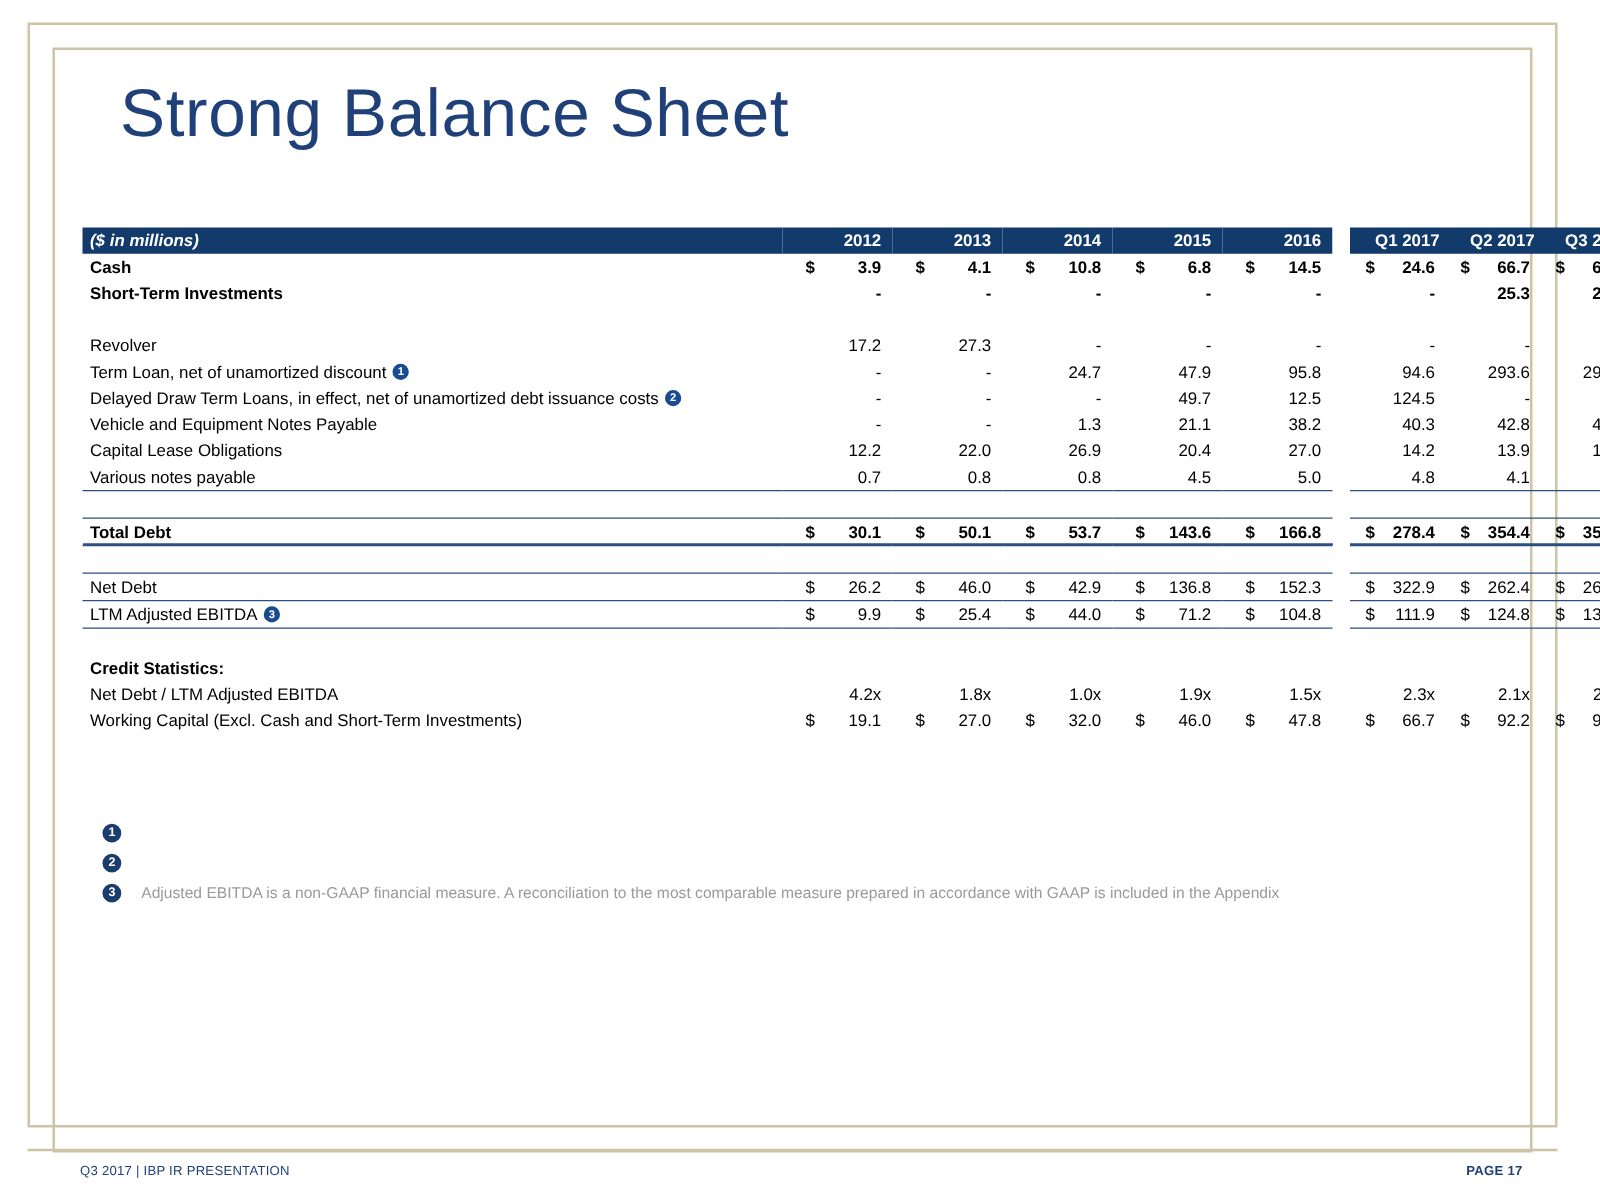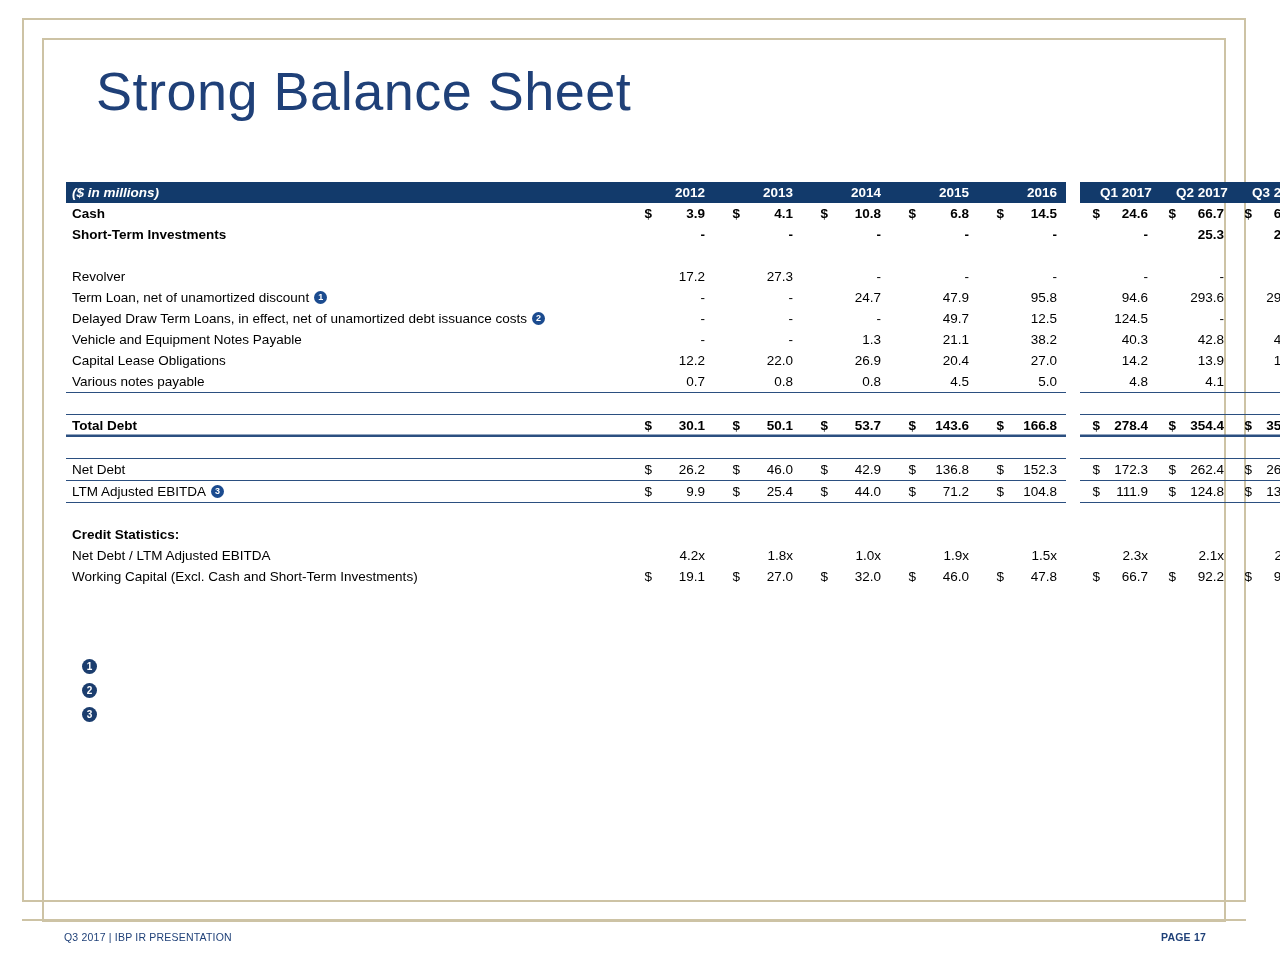--- a/index.html
+++ b/index.html
@@ -184,21 +184,21 @@
     position: absolute;
     left: 64px;
     top: 931px;
     font-size: 10.5px;
     font-weight: normal;
     color: #1f4078;
     letter-spacing: 0.2px;
   }
   .footer-right {
     position: absolute;
-    right: 74px;
+    right: 62px;
     top: 931px;
     font-size: 10.5px;
     font-weight: bold;
     color: #1f4078;
     letter-spacing: 0.2px;
   }
 </style>
 </head>
 <body>
 
@@ -446,21 +446,21 @@
           <td class="cur ruled">$</td>
           <td class="val ruled">46.0</td>
           <td class="cur ruled">$</td>
           <td class="val ruled">42.9</td>
           <td class="cur ruled">$</td>
           <td class="val ruled">136.8</td>
           <td class="cur ruled">$</td>
           <td class="val ruled">152.3</td>
           <td class="gapcell"></td>
           <td class="qcur ruled">$</td>
-          <td class="qval ruled">172.3</td>
+          <td class="qval ruled">322.9</td>
           <td class="qcur ruled">$</td>
           <td class="qval ruled">262.4</td>
           <td class="qcur ruled">$</td>
           <td class="qval ruled">265.4</td>
         </tr>
         <tr class="rule-bot">
           <td class="lbl ruled"><span>LTM Adjusted EBITDA</span><span class="fn-badge">3</span></td>
           <td class="cur ruled">$</td>
           <td class="val ruled">9.9</td>
           <td class="cur ruled">$</td>
@@ -548,18 +548,19 @@
 
 <div class="footnotes">
     <div class="fn-row">
       <div class="fn-circle">1</div>
     </div>
     <div class="fn-row">
       <div class="fn-circle">2</div>
     </div>
     <div class="fn-row">
       <div class="fn-circle">3</div>
+      <div class="fn-text">Adjusted EBITDA is a non-GAAP financial measure. A reconciliation to the most comparable measure prepared in accordance with GAAP is included in the Appendix</div>
     </div>
   </div>
 
 <div class="footer-rule"></div>
 <div class="footer-left">Q3 2017 | IBP IR PRESENTATION</div>
 <div class="footer-right">PAGE 17</div>
 
 </body></html>

